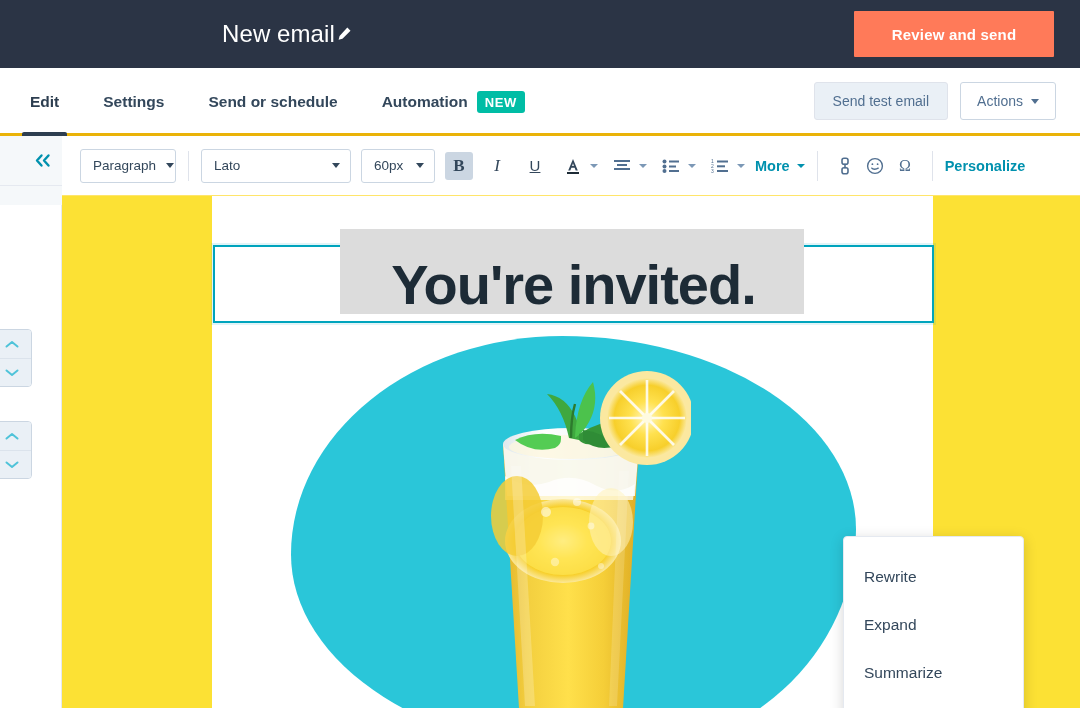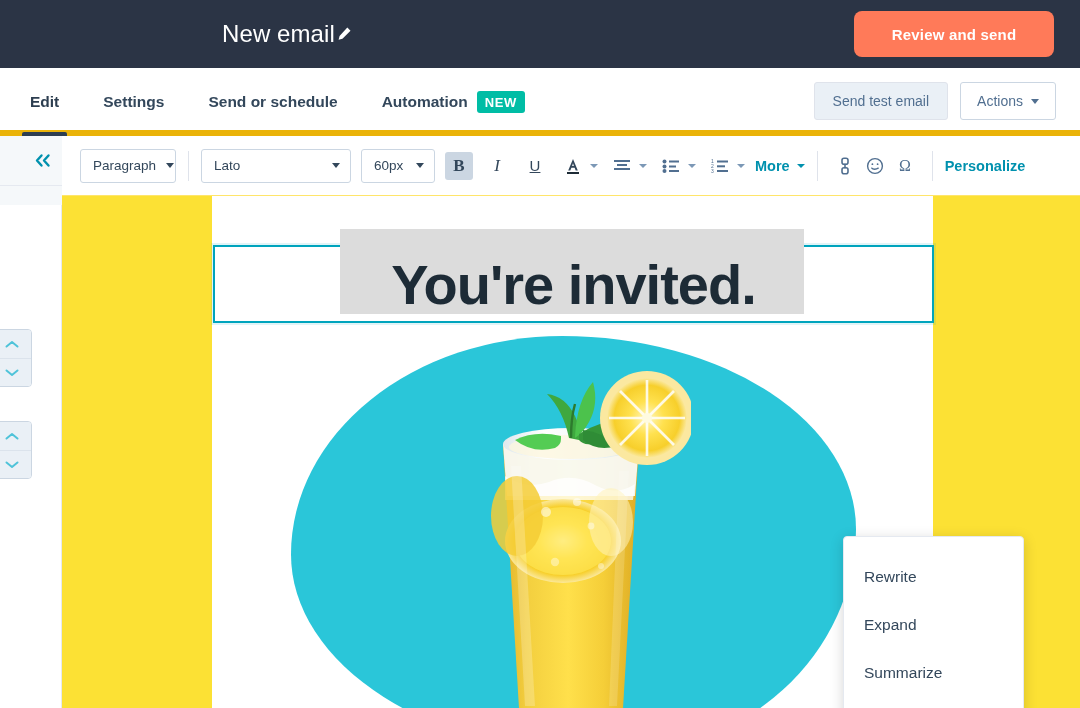--- a/index.html
+++ b/index.html
@@ -20,31 +20,31 @@
   .topbar-title-wrap {
     position: absolute; left: 222px; top: 0; height: 68px;
     display: flex; align-items: center; 
   }
   .topbar-title {
     font-size: 24px; color: #ffffff; font-weight: 400; letter-spacing: .1px;
   }
   .pencil-icon { width: 17px; height: 17px; display: block; }
   .review-btn {
     position: absolute; right: 26px; top: 11px;
-    width: 200px; height: 46px; border-radius: 8px;
+    width: 200px; height: 46px; border-radius: 1px;
     background: #ff7a59; border: none;
     color: #ffffff; font-size: 15px; font-weight: bold;
     font-family: "Liberation Sans", sans-serif;
     cursor: pointer; letter-spacing: .2px;
   }
 
   
   .tabrow {
     position: absolute; left: 0; top: 68px; width: 1080px; height: 68px;
-    background: #ffffff; border-bottom: 6px solid #eab308;
+    background: #ffffff; border-bottom: 3px solid #eab308;
   }
   .tabs { position: absolute; left: 0; top: 0; height: 68px; display: flex; align-items: stretch; }
   .tab {
     display: flex; align-items: center; gap: 9px;
     padding: 0 22px; position: relative; cursor: pointer;
     font-size: 15.5px; font-weight: bold; color: #33475b; white-space: nowrap;
   }
   .tab:first-child { margin-left: 8px; }
   .tab.active { color: #2d3e50; }
   .tab.active::after {

